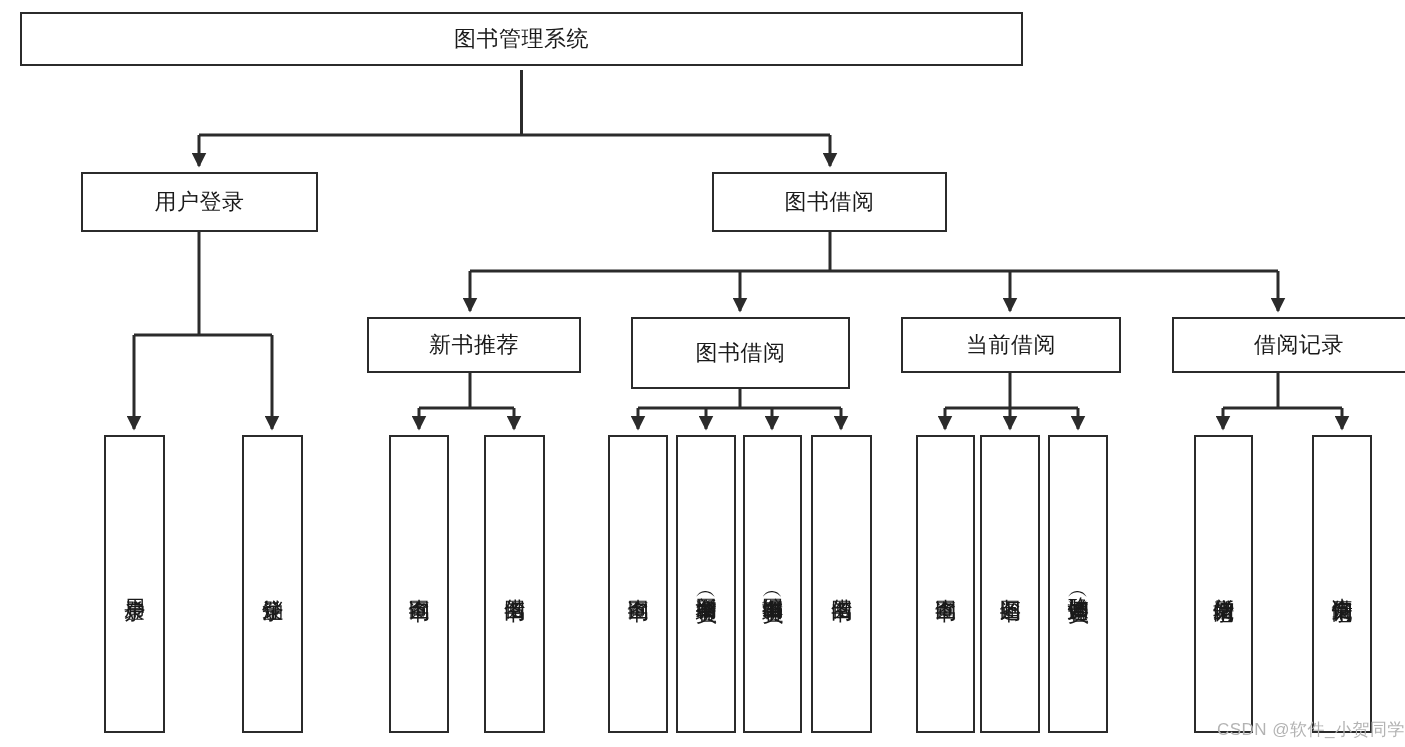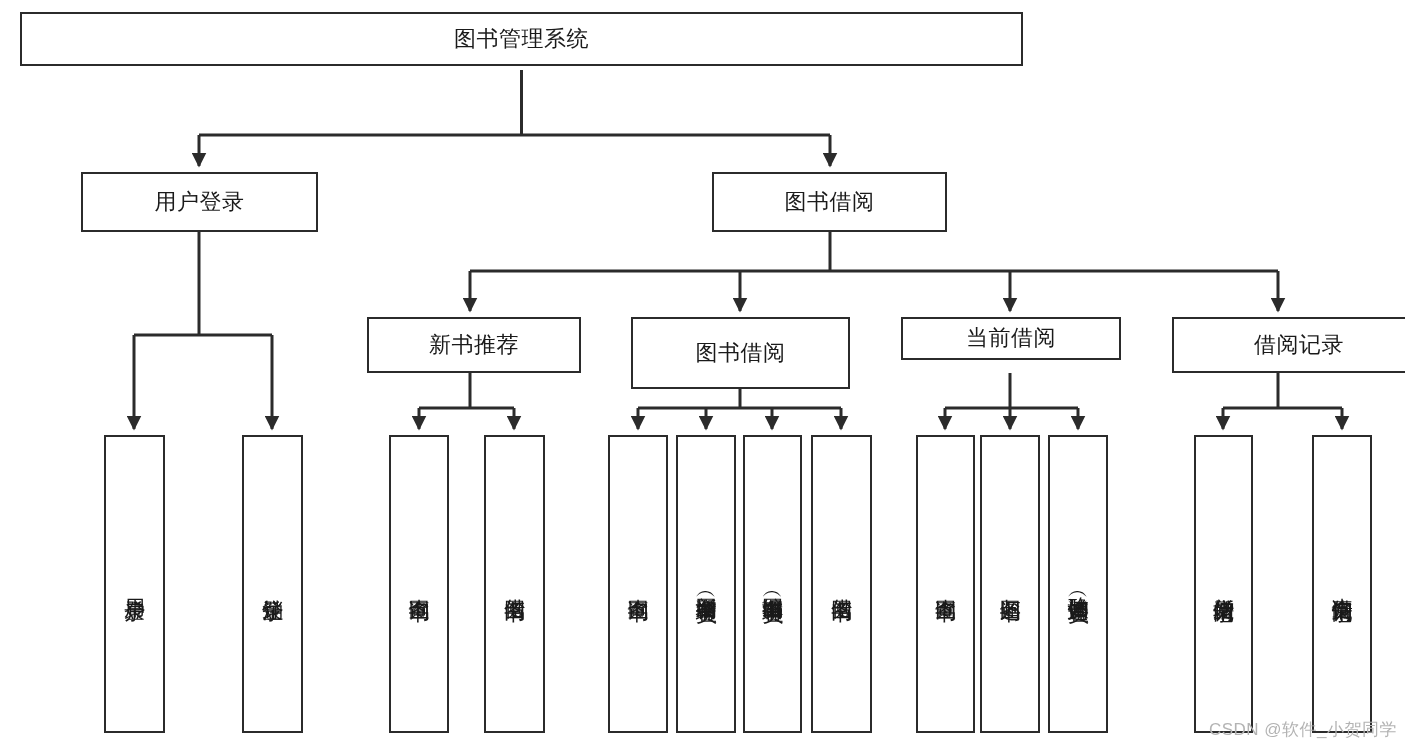--- a/index.html
+++ b/index.html
@@ -53,21 +53,21 @@
     white-space: nowrap;
     padding: 4px 0;
   }
   .node-box.vert .vtext {
     writing-mode: vertical-rl;
     text-orientation: upright;
     display: block;
   }
   #watermark {
     position: absolute;
-    right: 8px;
+    right: 0;
     bottom: 6px;
     font-size: 17px;
     color: #b3b3b3;
     letter-spacing: 0.5px;
     font-family: "Liberation Sans", "DejaVu Sans", sans-serif;
     pointer-events: none;
     white-space: nowrap;
     margin-top: 11px;
   }
 </style>
@@ -137,21 +137,21 @@
   <div class="node-box horiz" style="left:712px; top:172px; width:235px; height:60px;">
     <span>图书借阅</span>
   </div>
 
   <div class="node-box horiz" style="left:367px; top:317px; width:214px; height:56px;">
     <span>新书推荐</span>
   </div>
   <div class="node-box horiz" style="left:631px; top:317px; width:219px; height:72px;">
     <span>图书借阅</span>
   </div>
-  <div class="node-box horiz" style="left:901px; top:317px; width:220px; height:43px;">
+  <div class="node-box horiz" style="left:901px; top:317px; width:220px; height:56px;">
     <span>当前借阅</span>
   </div>
   <div class="node-box horiz" style="left:1172px; top:317px; width:254px; height:56px;">
     <span>借阅记录</span>
   </div>
 
   <div class="node-box vert" style="left:104px; top:435px; width:61px; height:298px;">
     <span class="vtext">用户登录</span>
   </div>
   <div class="node-box vert" style="left:242px; top:435px; width:61px; height:298px;">

